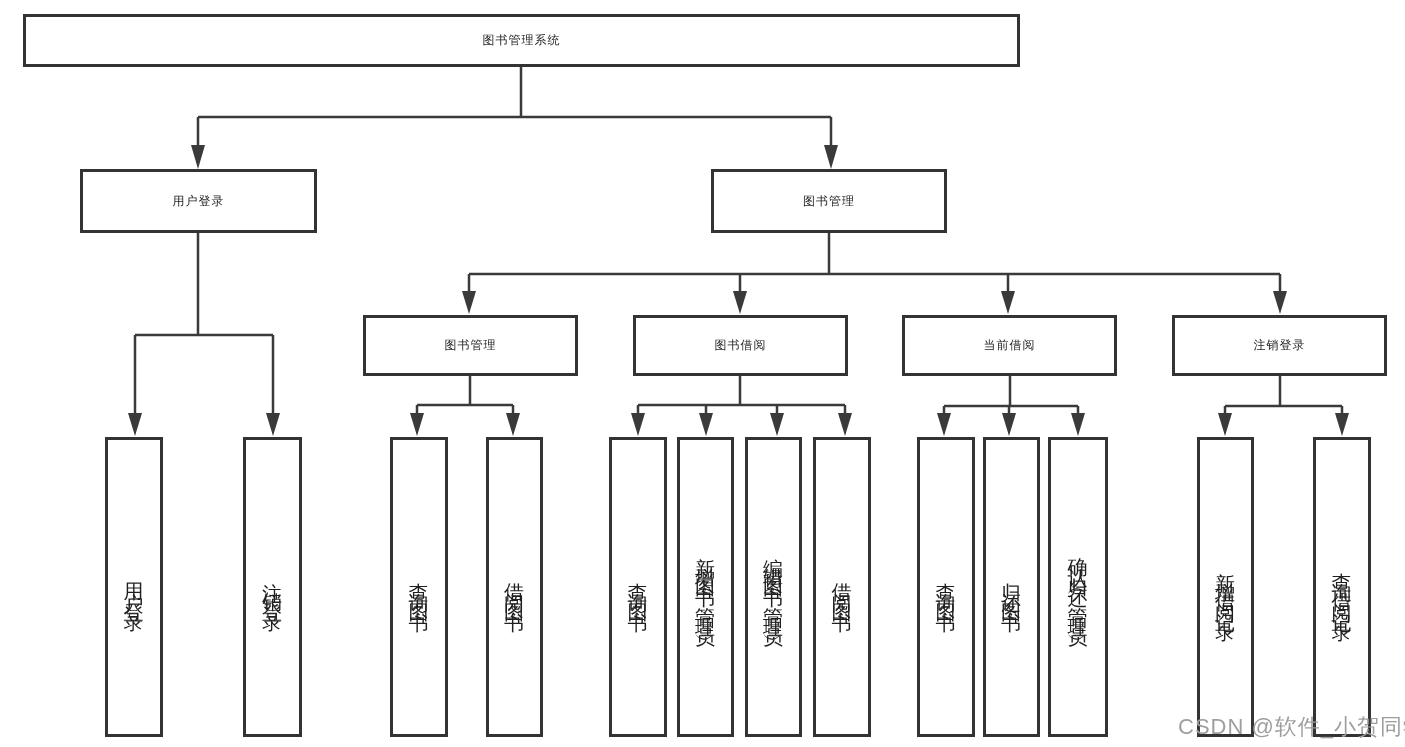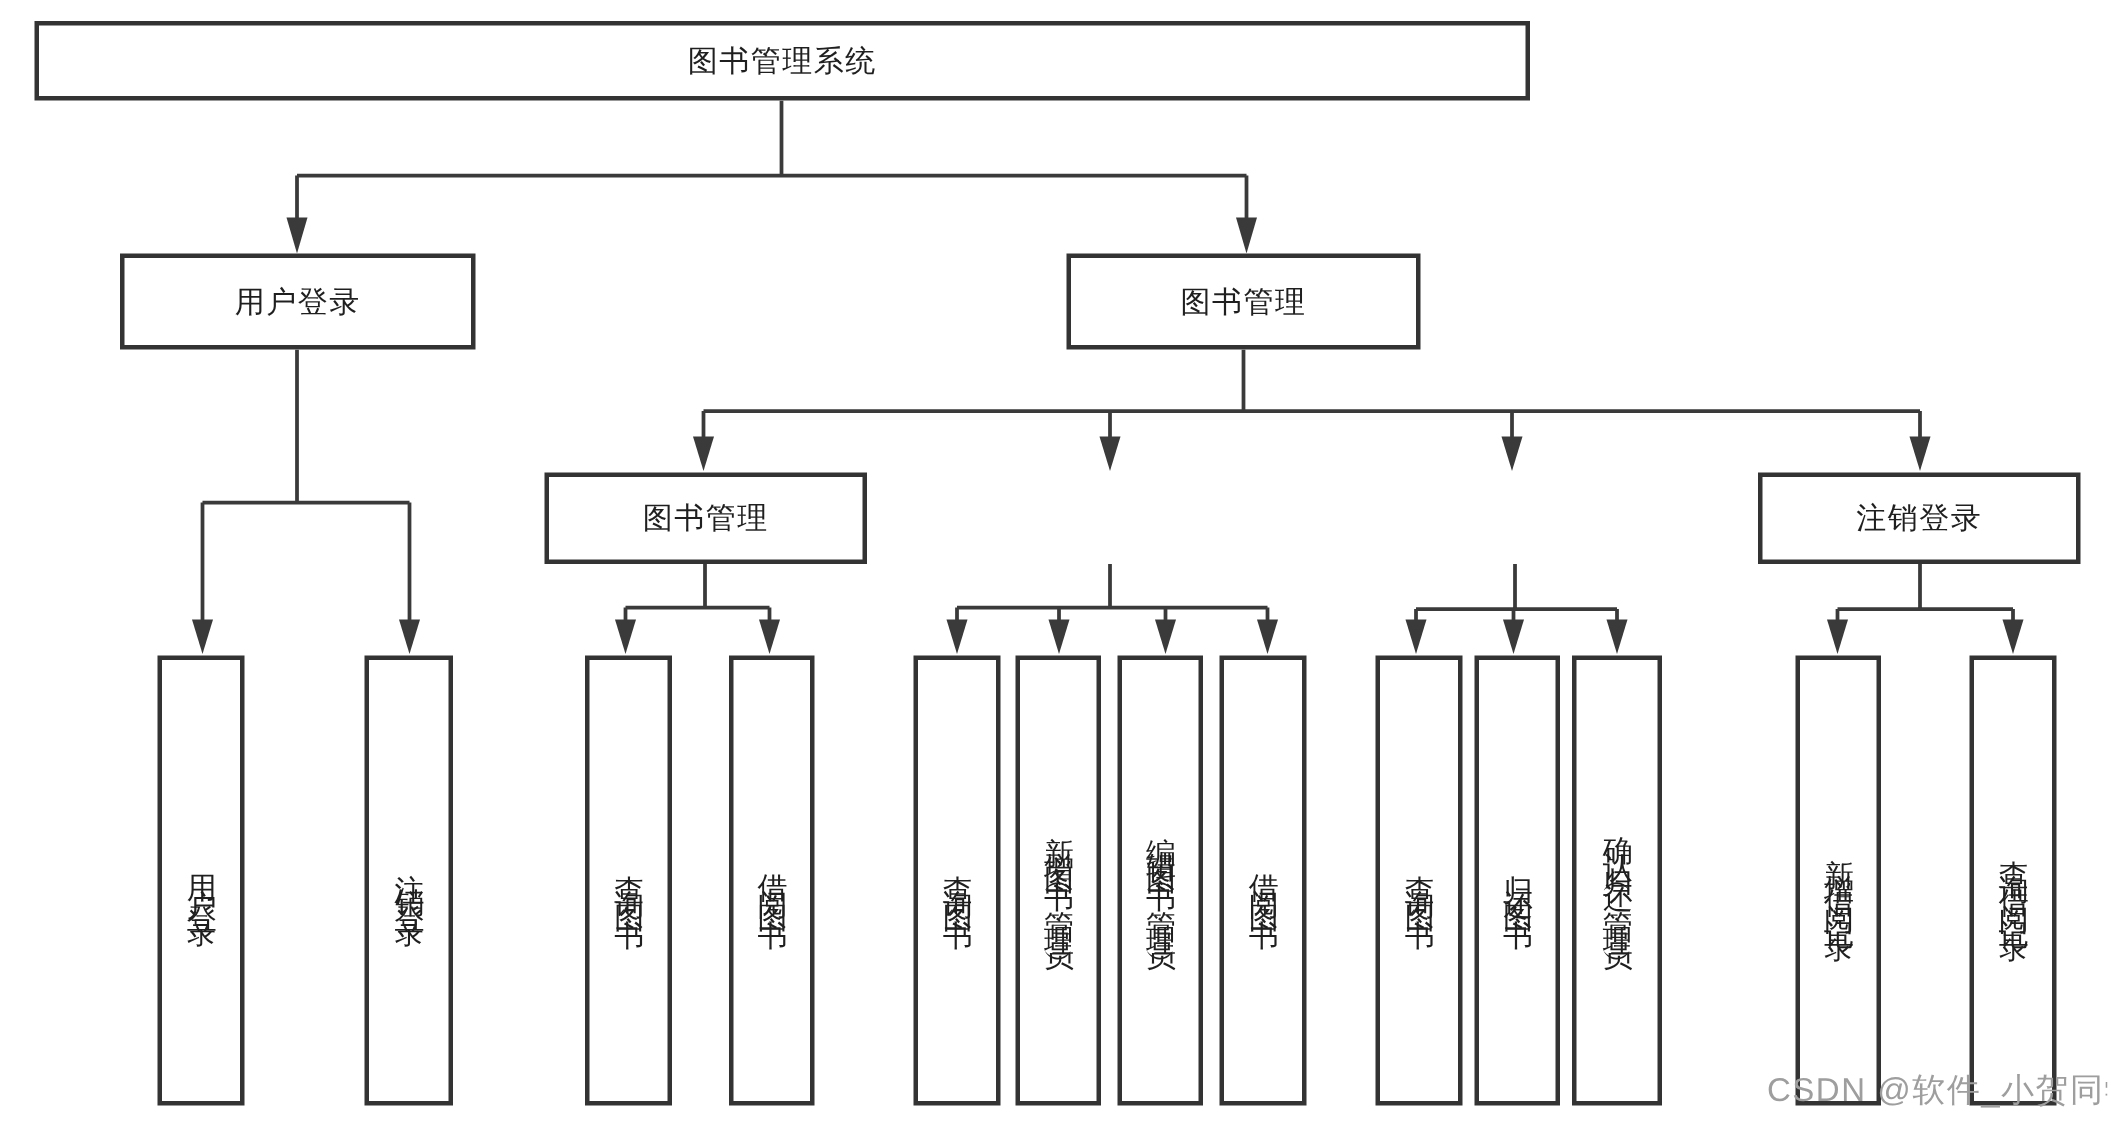--- a/index.html
+++ b/index.html
@@ -9,21 +9,21 @@
     background:#ffffff;
     font-family:"Liberation Sans", sans-serif;
     overflow:hidden;
   }
   svg.wires{position:absolute;left:0;top:0;}
   .hbox{
     position:absolute;
     border:3px solid #333333;
     background:#ffffff;
     display:flex;align-items:center;justify-content:center;
-    font-size:20px;color:#1f1f1f;letter-spacing:1px;
+    font-size:12px;color:#1f1f1f;letter-spacing:1px;
     box-sizing:border-box;
   }
   .vbox{
     position:absolute;
     border:3px solid #333333;
     background:#ffffff;
     display:flex;align-items:center;justify-content:center;
     box-sizing:border-box;
   }
   .vbox span{
@@ -111,20 +111,26 @@
   <div class="vbox" style="left:105px;top:437px;width:58px;height:300px">
     <span>用户登录</span>
   </div>
   <div class="vbox" style="left:243px;top:437px;width:59px;height:300px">
     <span>注销登录</span>
   </div>
 
   <div class="hbox" style="left:363px;top:315px;width:215px;height:61px">
     <span>图书管理</span>
   </div>
+  <div class="hbox" style="left:633px;top:315px;width:215px;height:61px">
+    <span>图书借阅</span>
+  </div>
+  <div class="hbox" style="left:902px;top:315px;width:215px;height:61px">
+    <span>当前借阅</span>
+  </div>
   <div class="hbox" style="left:1172px;top:315px;width:215px;height:61px">
     <span>注销登录</span>
   </div>
 
   <div class="vbox" style="left:390px;top:437px;width:58px;height:300px">
     <span>查询图书</span>
   </div>
   <div class="vbox" style="left:486px;top:437px;width:57px;height:300px">
     <span>借阅图书</span>
   </div>

